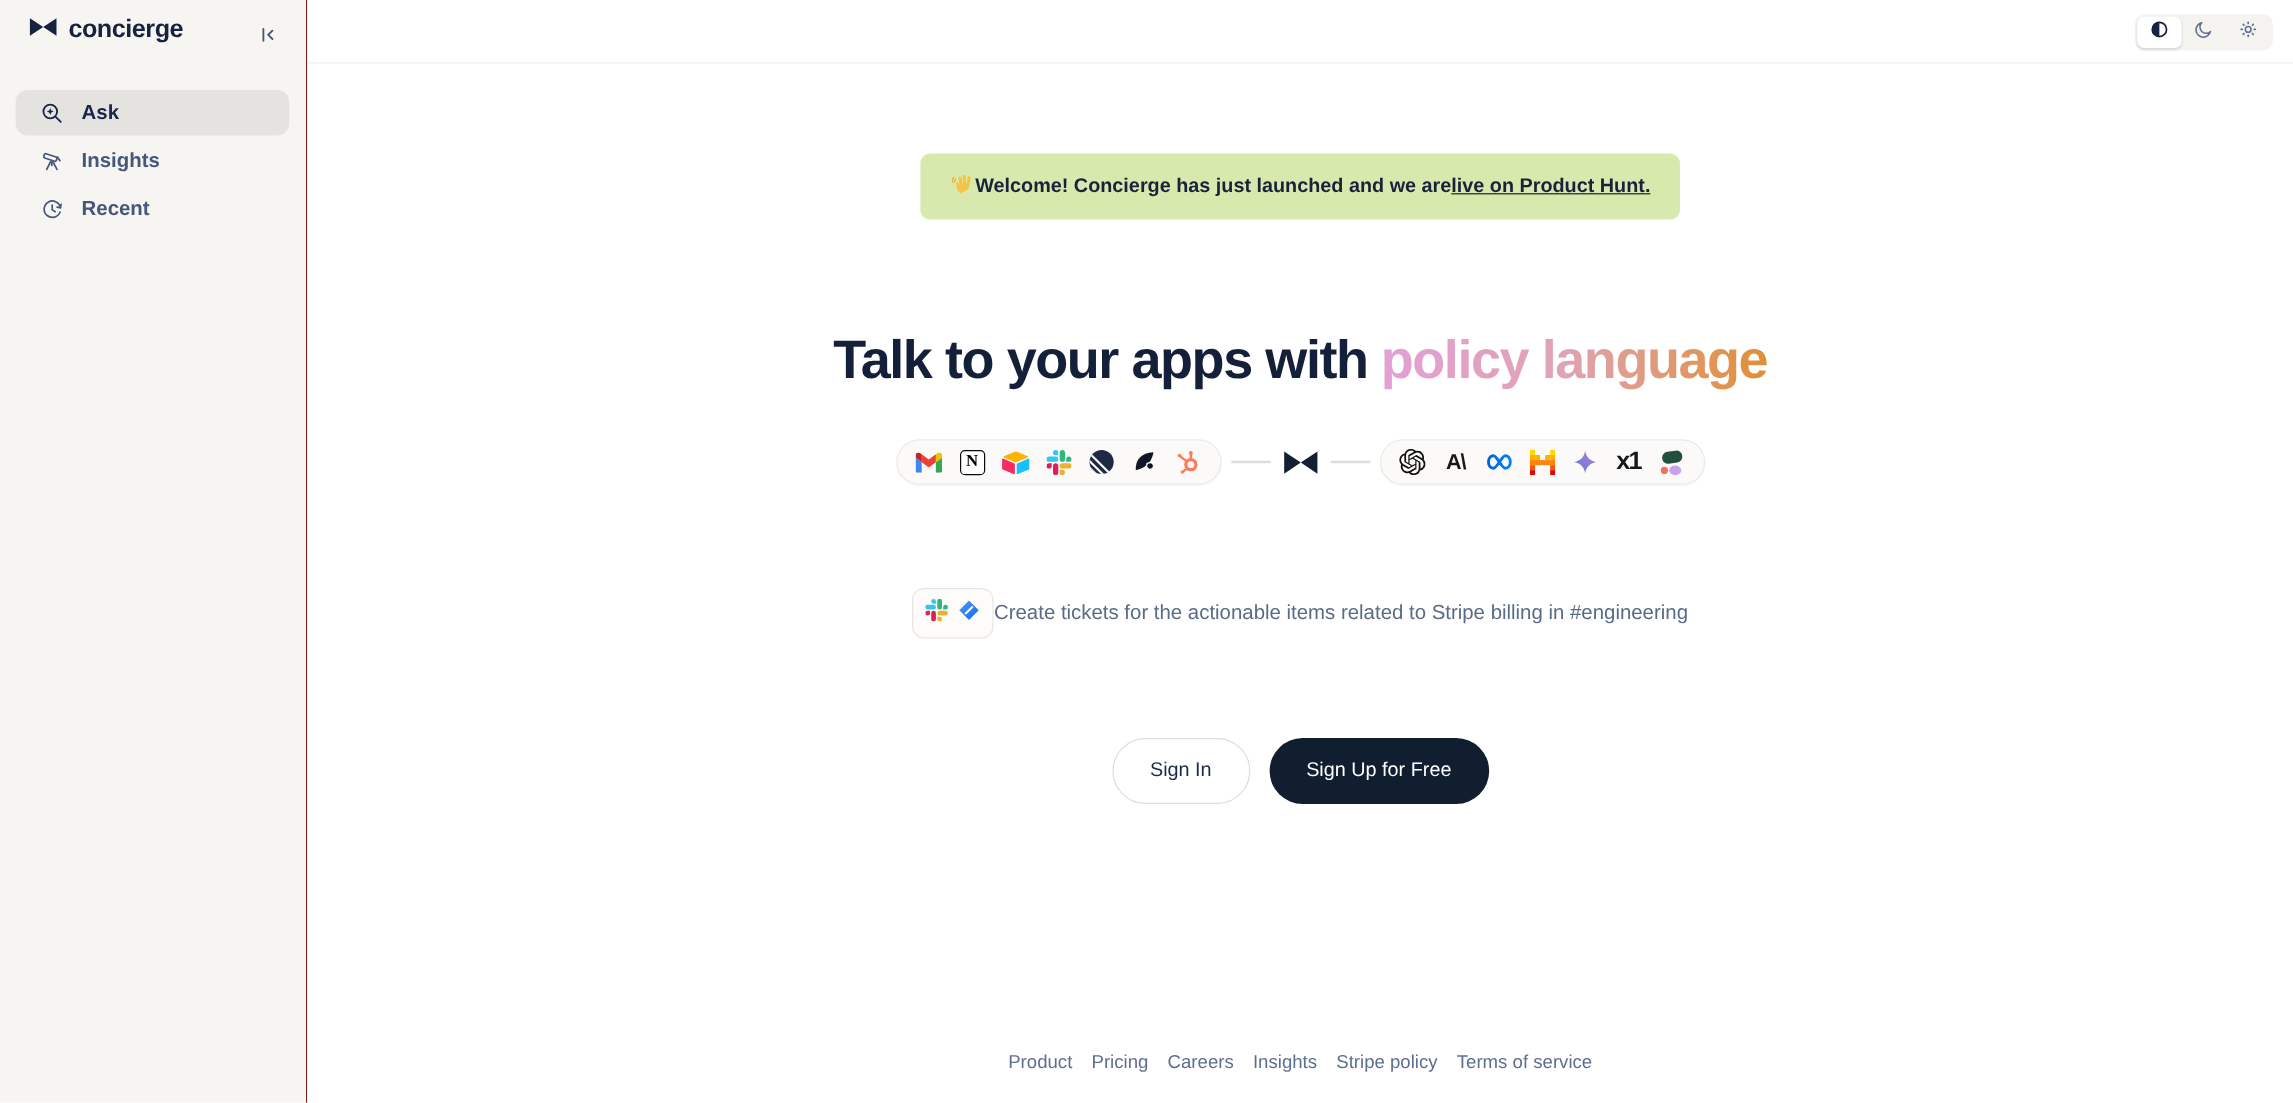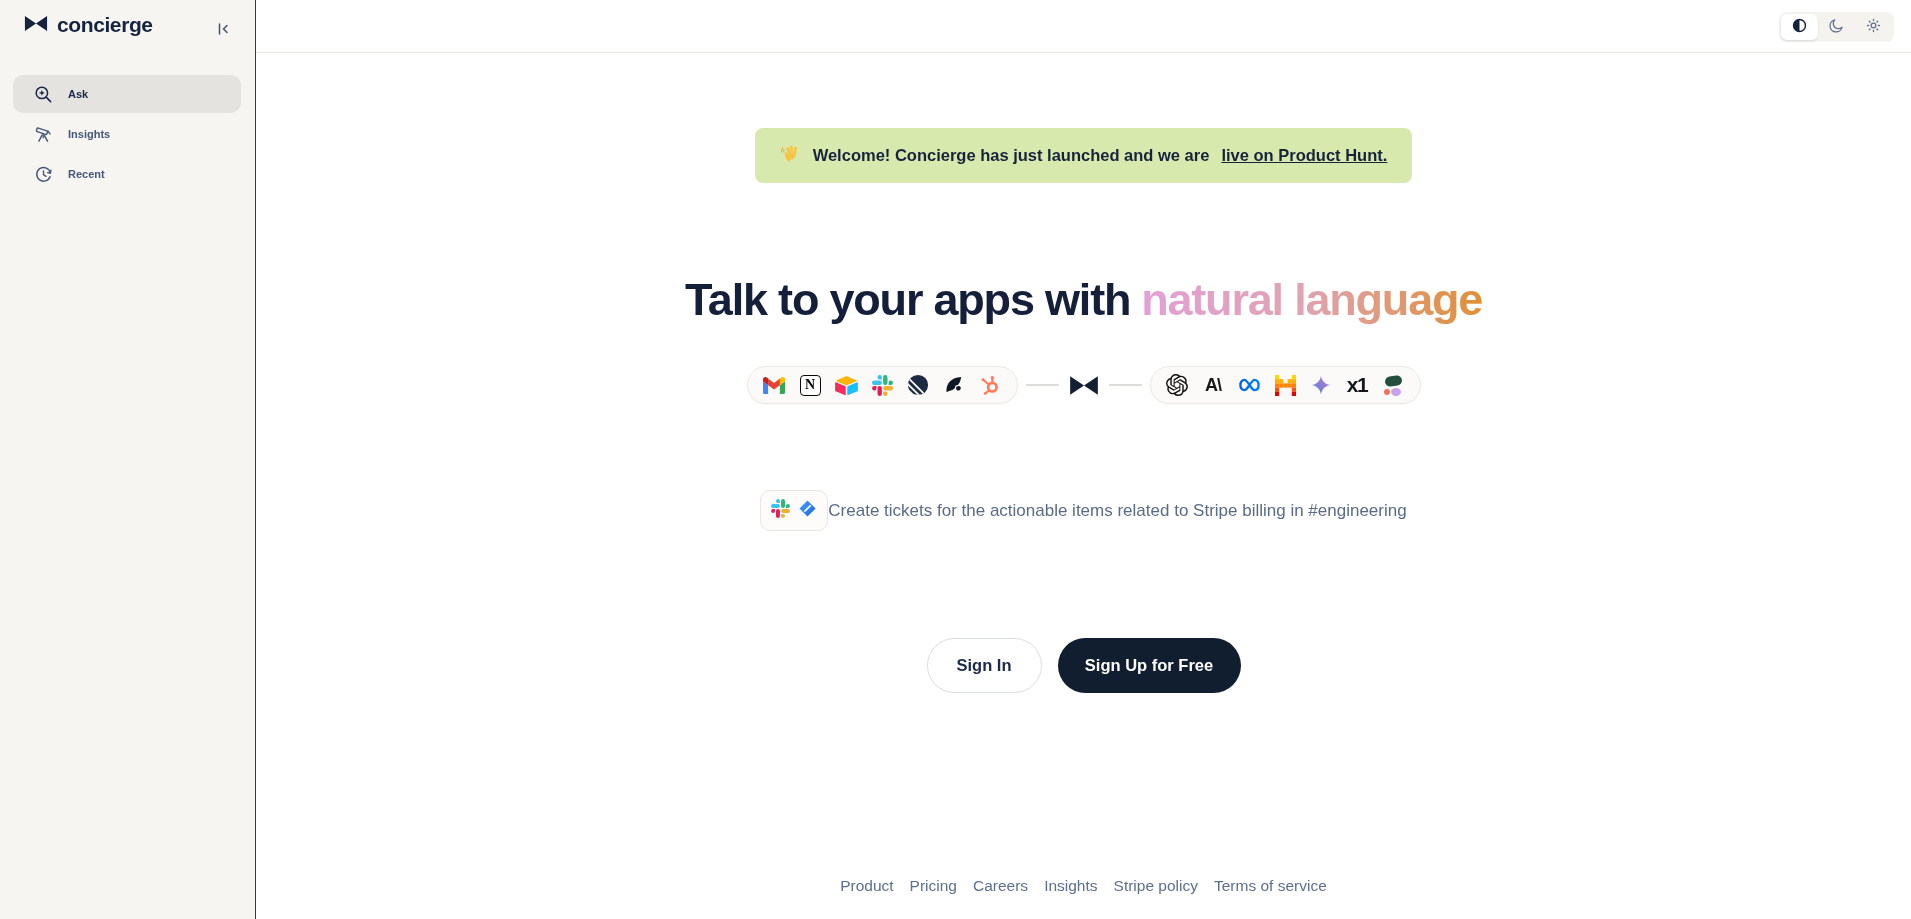--- a/index.html
+++ b/index.html
@@ -4,36 +4,36 @@
 <style>
   * { margin:0; padding:0; box-sizing:border-box; }
   html,body { width:1911px; height:919px; background:#ffffff; font-family:"Liberation Sans",sans-serif; overflow:hidden; position:relative; }
 
   
   .sidebar { position:absolute; left:0; top:0; bottom:0; width:256px; background:#F6F5F2; border-right:1px solid #7f1d1d; }
   .logo-row { position:absolute; top:13px; left:24px; display:flex; align-items:center; gap:9px; }
   .logo-text { font-size:21px; font-weight:700; color:#15233F; letter-spacing:-0.4px; }
   .collapse-btn { position:absolute; top:19px; right:22px; width:20px; height:20px; display:flex; align-items:center; justify-content:center; cursor:pointer; }
   .nav { position:absolute; top:75px; left:13px; right:14px; }
-  .nav-item { height:38px; border-radius:10px; display:flex; align-items:center; padding-left:21px; gap:15px; margin-bottom:2px; color:#46577B; font-size:11px; font-weight:600; cursor:pointer; }
+  .nav-item { height:38px; border-radius:10px; display:flex; align-items:center; padding-left:21px; gap:15px; margin-bottom:2px; color:#46577B; font-size:17px; font-weight:600; cursor:pointer; }
   .nav-item.active { background:#E5E3DF; color:#17264A; font-weight:700; }
   .nav-icon { width:19px; height:19px; display:flex; align-items:center; justify-content:center; }
 
   
   .header { position:absolute; left:256px; right:0; top:0; height:53px; background:#fff; border-bottom:1px solid #E8E7E4; }
   .theme-toggle { position:absolute; right:17px; top:12px; height:30px; background:#F4F3F0; border-radius:8px; display:flex; align-items:center; padding:2px; }
   .theme-btn { width:37px; height:26px; display:flex; align-items:center; justify-content:center; border-radius:6px; cursor:pointer; }
   .theme-btn.active { background:#fff; box-shadow:0 1px 2px rgba(16,24,40,.12); }
 
   
   .main { position:absolute; left:256px; right:0; top:53px; bottom:0; background:#fff; }
   .section { position:absolute; left:0; right:0; display:flex; justify-content:center; align-items:center; }
 
   .banner { top:75px; }
-  .banner-inner { display:inline-flex; align-items:center; height:55px; background:#D8E9AD; border-radius:8px; padding:0 25px; gap:12px; font-size:16.5px; font-weight:600; color:#18233B; }
+  .banner-inner { display:inline-flex; align-items:center; height:55px; background:#D8E9AD; border-radius:8px; padding:0 25px; gap:0; font-size:16.5px; font-weight:600; color:#18233B; }
   .banner-link { font-weight:700; text-decoration:underline; color:#18233B; cursor:pointer; }
 
   .headline { top:221px; font-size:45px; font-weight:700; letter-spacing:-1.2px; color:#141F39; white-space:nowrap; }
   .headline .grad { background:linear-gradient(90deg,#E3A0D6 0%,#DFA3B2 48%,#E08F35 100%); -webkit-background-clip:text; background-clip:text; color:transparent; margin-left:11px; }
 
   .icons-row { top:313px; }
   .pill { display:flex; align-items:center; gap:13px; height:38px; padding:0 15px; background:#FBFAF8; border:1px solid #ECEAE5; border-radius:19px; box-shadow:0 1px 2px rgba(0,0,0,.04); }
   .connector { width:33px; height:2px; background:#DDDCD8; margin:0 8px; }
   .hub-logo { margin:0 2px; display:flex; }
   .app-ic { width:23px; height:23px; display:flex; align-items:center; justify-content:center; }
@@ -43,21 +43,21 @@
   .cohere-mark { position:relative; width:23px; height:23px; }
   .cohere-blob { position:absolute; left:3px; top:2px; width:17px; height:10px; background:#23503C; border-radius:6px; transform:rotate(-8deg); }
   .cohere-dot-orange { position:absolute; left:2px; bottom:2px; width:6px; height:6px; background:#F0745C; border-radius:50%; }
   .cohere-dot-purple { position:absolute; left:9px; bottom:1px; width:10px; height:8px; background:#C9A1EA; border-radius:50%; }
 
   .prompt-row { top:437px; cursor:pointer; }
   .prompt-badge { display:flex; align-items:center; gap:8px; background:#FDFCFB; border:1px solid #E8E6E1; border-radius:10px; padding:8px 10px; }
   .prompt-text { font-size:17px; color:#5A6B88; font-weight:500; }
 
   .buttons-row { top:562px; gap:16px; }
-  .btn { height:55px; border-radius:28px; display:flex; align-items:center; justify-content:center; font-size:16.5px; font-weight:700; cursor:pointer;margin-top:23px; }
+  .btn { height:55px; border-radius:28px; display:flex; align-items:center; justify-content:center; font-size:16.5px; font-weight:400; cursor:pointer; }
   .btn-signin { width:115px; background:#fff; border:1px solid #DADDE2; color:#1B2A4A; }
   .btn-signup { width:183px; background:#111E30; color:#fff; border:none; }
 
   .footer { top:824px; gap:16px; font-size:15.5px; color:#5D6F8F; }
   .footer a { color:#5D6F8F; text-decoration:none; cursor:pointer; }
 </style>
 </head>
 <body>
 
 <div class="sidebar">
@@ -160,21 +160,21 @@
             <path fill="#F6C445" d="M11.6 21.4c-2.7-.6-4.6-2.5-5.2-5.2l-1-4.4c-.2-.9.4-1.7 1.3-1.7.7 0 1.3.5 1.5 1.2l.5 1.8.3-.1L7.6 6.6c-.2-.9.3-1.8 1.2-1.9.8-.1 1.6.4 1.8 1.3l1.2 5.7h.3l-.6-7c-.1-.9.6-1.7 1.5-1.7.9 0 1.5.7 1.6 1.6l.5 7h.3l.9-6c.1-.9.9-1.5 1.8-1.3.9.2 1.4 1 1.2 1.9l-1.1 6.4c-.6 3.7-2.4 6-5.4 6.5-.7.1-1.5.1-2.2.1z"></path>
           </svg>
       </span>
       <span>Welcome! Concierge has just launched and we are</span>
       <span class="banner-link">live on Product Hunt.</span>
     </div>
   </div>
 
   <div class="section headline">
     <span>Talk to your apps with</span>
-      <span class="grad">natural language</span>
+      <span class="grad">policy language</span>
   </div>
 
   <div class="section icons-row">
     <div class="pill">
       <span class="app-ic">
         <svg width="22" height="17" viewBox="0 0 52 40">
             <path fill="#4285f4" d="M3.6 40h8.5V19.3L0 10.2v26.2C0 38.4 1.6 40 3.6 40z"></path>
             <path fill="#34a853" d="M39.9 40h8.5c2 0 3.6-1.6 3.6-3.6V10.2l-12.1 9.1z"></path>
             <path fill="#fbbc04" d="M39.9 3.6v15.7L52 10.2V5.4c0-4.5-5.1-7-8.7-4.3z"></path>
             <path fill="#ea4335" d="M12.1 19.3V3.6L26 14 39.9 3.6v15.7L26 29.7z"></path>

